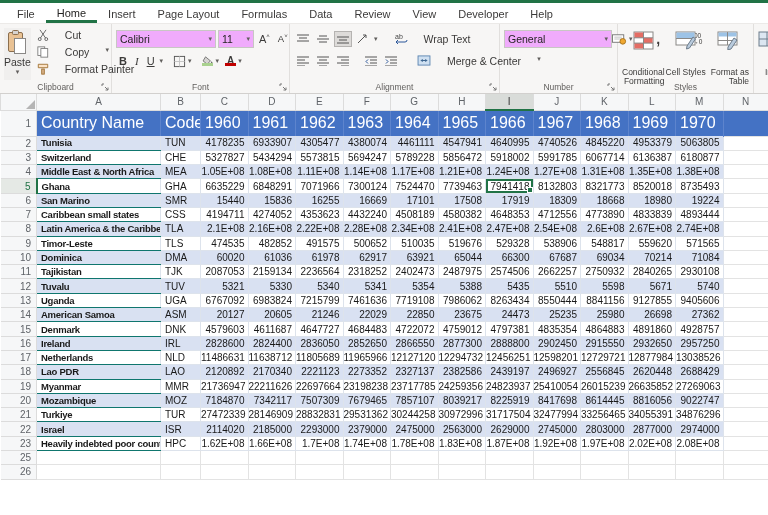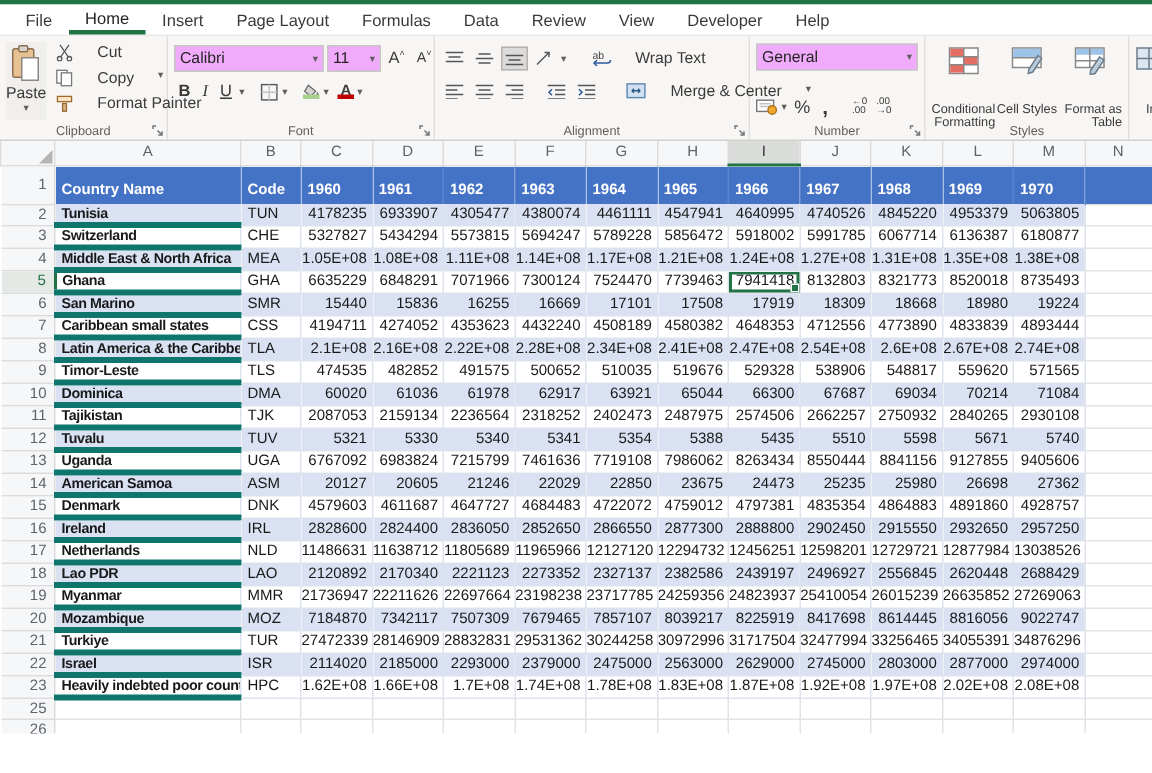--- a/index.html
+++ b/index.html
@@ -76,25 +76,25 @@
   th.corner { position:relative; background:#f1f2f3; }
   .tri { position:absolute; right:1px; bottom:1px; width:0; height:0;
          border-bottom:9px solid #b5b5b5; border-left:9px solid transparent; }
   tr.colhead th.selc { background:#d9dcd9; border-bottom:2px solid #217346; color:#333; }
 
   th.rn { background:#f6f7f8; border:1px solid #dcdcdc; border-left:none;
           font-size:10px; color:#5f6368; text-align:right; padding-right:5px; }
   th.rn.selr { background:#e5e9e5; border-right:2px solid #217346; color:#217346; }
 
   tr.r1 { height:26px; }
-  tr.r1 td { background:#4472c4; color:#fff; font-weight:bold; font-size:10px;
+  tr.r1 td { background:#4472c4; color:#fff; font-weight:normal; font-size:16px;
              vertical-align:bottom; padding:0 4px 4px 4px; border-right:1px solid #5d84cd; }
   tr.dr { height:14.3px; }
   td.name { font-weight:bold; color:#191919; font-size:9.5px; letter-spacing:-0.25px;
-            padding-left:4px; border-right:1px solid #dde3ec; border-bottom:4px solid #0f766e;margin-top:40px; }
+            padding-left:4px; border-right:1px solid #dde3ec; border-bottom:1px solid #0f766e;margin-top:40px; }
   td.code { color:#191919; font-size:10px; padding-left:4px;
             border-right:1px solid #dde3ec; border-bottom:1px solid #dde3ec; }
   td.num  { color:#191919; font-size:10px; text-align:right; padding-right:3px;
             border-right:1px solid #dde3ec; border-bottom:1px solid #dde3ec; }
   td.band { background:#d9e1f2; }
   td.out { background:#fff; border-right:1px solid #e3e3e3; border-bottom:1px solid #e3e3e3; }
   td.selcell { box-shadow:inset 0 0 0 2px #217346; position:relative; }
   td.selcell::after { content:""; position:absolute; right:0; bottom:0; width:4px; height:4px;
                       background:#217346; border:1px solid #fff; }
   svg { display:block; }
@@ -322,21 +322,21 @@
         </div>
       </div>
       <span class="group-label">Alignment</span>
       <span class="launcher">
           <svg width="8" height="8" viewBox="0 0 8 8" stroke="#777" fill="none">
             <path d="M1 3 V1 h2 M4 4 l3 3 M7 4.5 V7 H4.5"></path>
           </svg>
         </span>
     </div>
 
-    <div class="group" style="width:118px; flex-direction:column;gap:14px;">
+    <div class="group" style="width:118px; flex-direction:row;">
       <div class="rowline">
         <div class="select" style="width:108px">
           <span>General</span>
             <span class="caret">▾</span>
         </div>
       </div>
       <div class="rowline">
         <span>
             <svg width="15" height="12" viewBox="0 0 16 12">
               <rect x="0.5" y="1.5" width="12" height="8" fill="#fff" stroke="#777"></rect>

